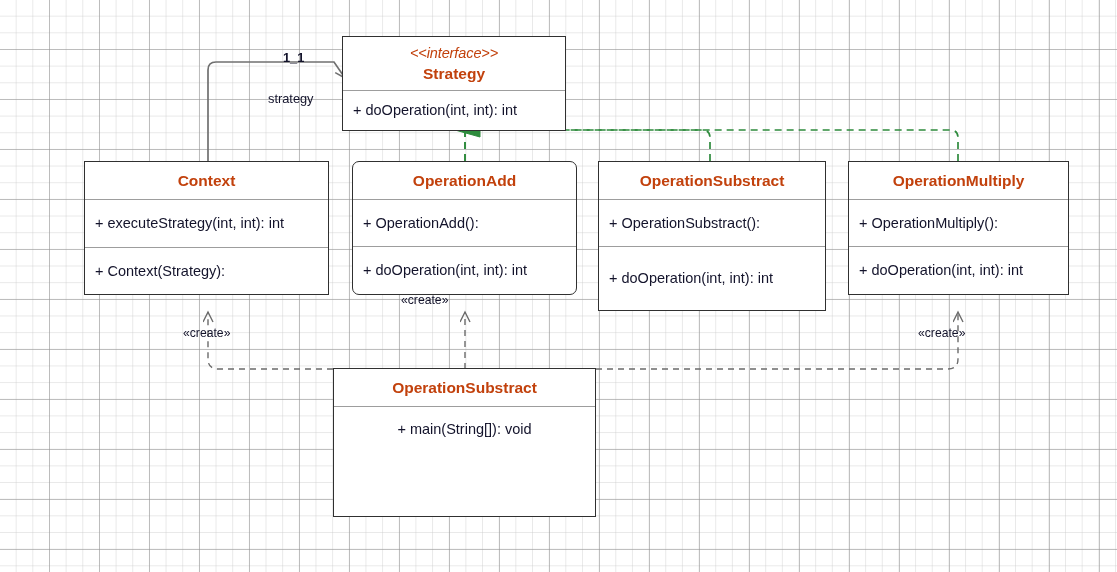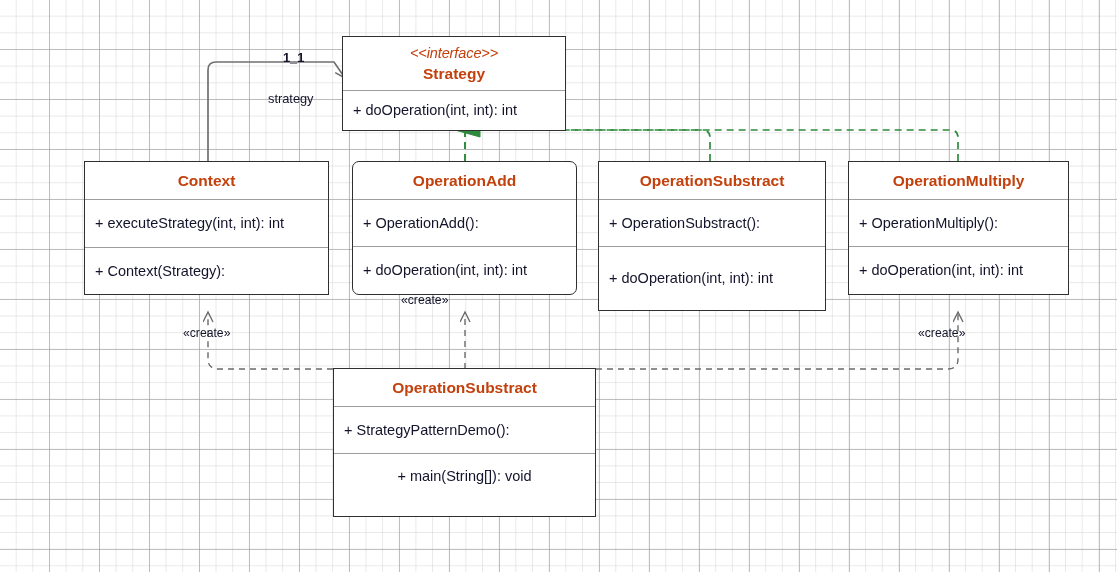--- a/index.html
+++ b/index.html
@@ -192,23 +192,20 @@
     </div>
     <div class="cls-compartment grow">
       <span>+ doOperation(int, int): int</span>
     </div>
   </div>
 
   <div class="uml-class" style="left:333px; top:368px; width:263px; height:149px;">
     <div class="cls-header" style="height:37px;">
       <div class="cls-title">OperationSubstract</div>
     </div>
-    <div class="cls-compartment" style="height:47px;">
-      <span>+ StrategyPatternDemo():</span>
-    </div>
     <div class="cls-compartment grow" style="align-items:flex-start; padding-top:13px;justify-content:center;">
       <span>+ main(String[]): void</span>
     </div>
   </div>
 
   <div class="edge-label" style="left:283px; top:50px;font-weight:bold;">1_1</div>
 
   <div class="edge-label" style="left:268px; top:91px;">strategy</div>
 
   <div class="edge-label small" style="left:183px; top:319px;">«create»</div>

